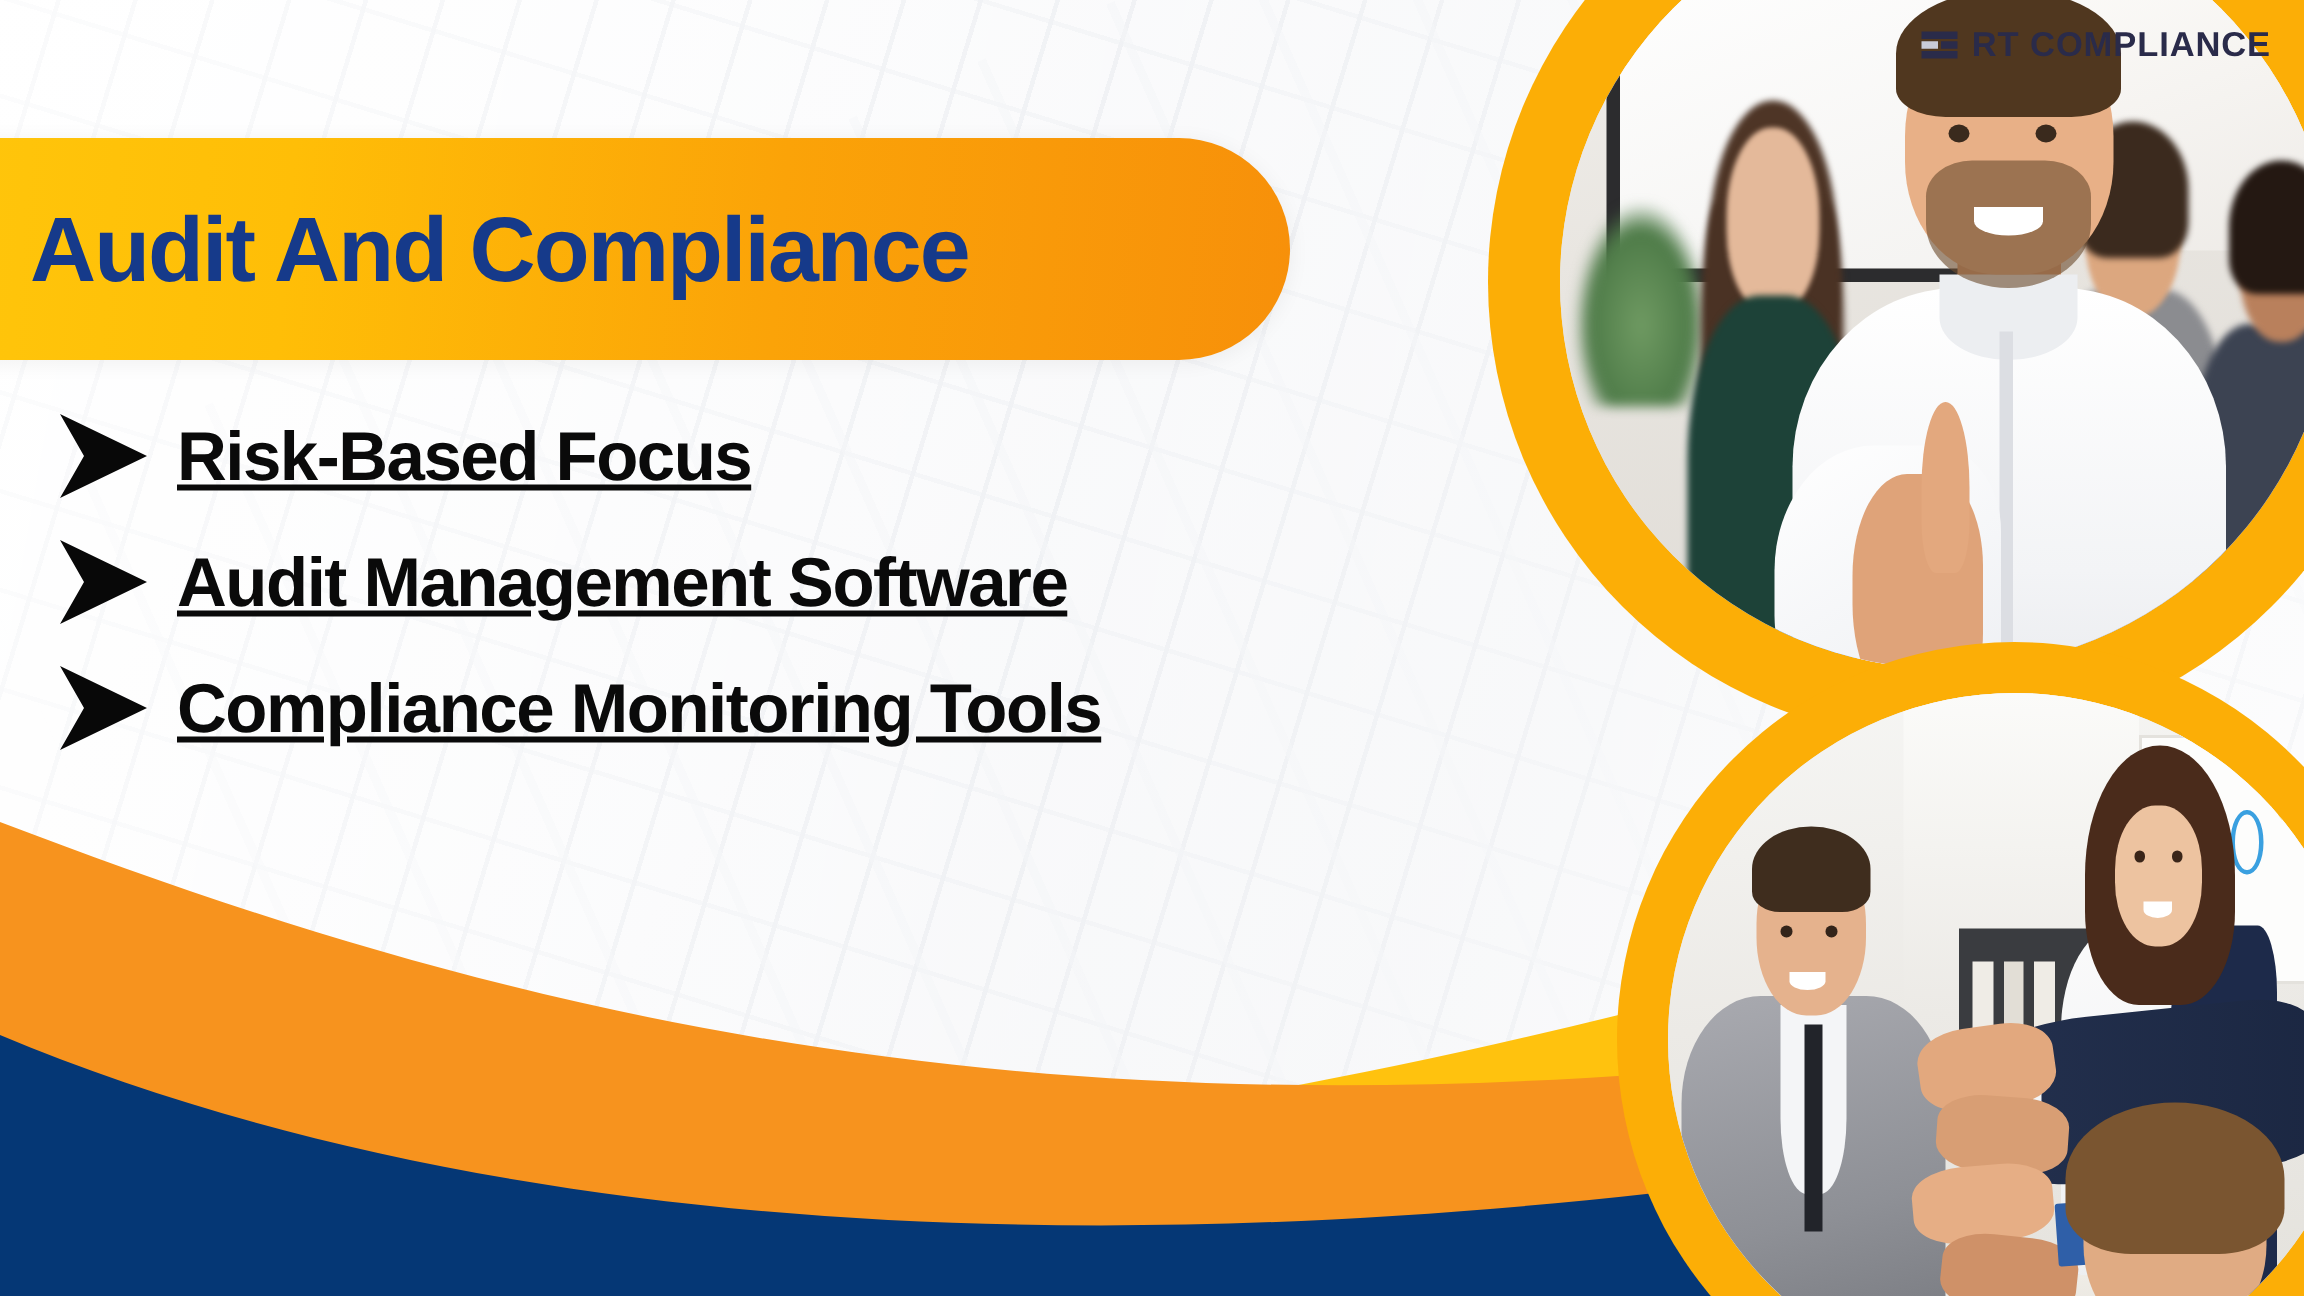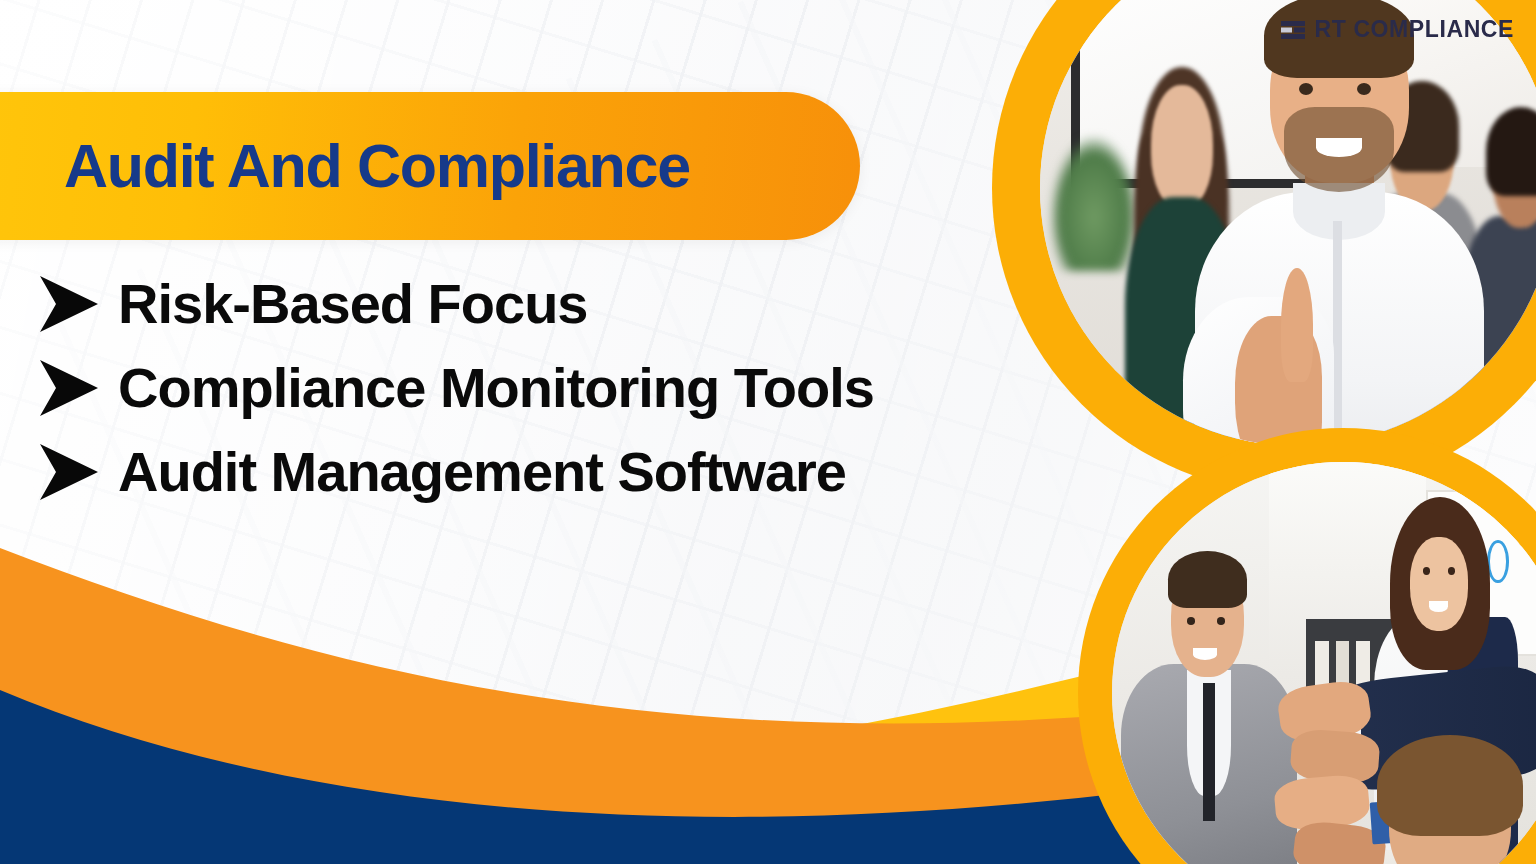--- a/index.html
+++ b/index.html
@@ -57,32 +57,32 @@
   .title-banner {
     position:absolute; left:-40px; top:92px;
     width:900px; height:148px;
     background:linear-gradient(95deg, #FFC60B 0%, #FFBE07 26%, #FBA308 62%, #F7900A 100%);
     border-radius:0 76px 76px 0;
     display:flex; align-items:center;
     z-index:25;
     box-shadow:0 2px 14px rgba(0,0,0,.06);
   }
   .title-text {
-    margin-left:104px;
+    margin-left:60px;
     font-size:61px; font-weight:bold; color:#163A8A;
     letter-spacing:-1.3px; white-space:nowrap;
   }
 
   
   .bullets { position:absolute; left:36px; top:262px; z-index:25; }
   .bullet-row { display:flex; align-items:center; height:84px; }
   .arrow-icon { width:66px; height:60px; flex:none; margin-right:16px; }
   .bullet-label {
-    font-size:56px; font-weight:bold; color:#0a0a0a;
-    letter-spacing:-1px; white-space:nowrap; line-height:1;
+    font-size:46px; font-weight:bold; color:#0a0a0a;
+    letter-spacing:-1px; white-space:nowrap; line-height:1;text-decoration:underline;
   }
 
   
   .waves { position:absolute; left:0; bottom:0; width:1290px; height:340px; z-index:12; }
 
   
   .circle-top {
     position:absolute; left:992px; top:-118px;
     width:612px; height:612px; border-radius:50%;
     background:#FCAE06; z-index:18;
@@ -493,25 +493,25 @@
         <path d="M4,2 L62,30 L4,58 L20,30 Z" fill="#080808"></path>
       </svg>
       <span class="bullet-label">Risk-Based Focus</span>
     </div>
 
 
     <div class="bullet-row">
       <svg class="arrow-icon" viewBox="0 0 66 60">
         <path d="M4,2 L62,30 L4,58 L20,30 Z" fill="#080808"></path>
       </svg>
-      <span class="bullet-label">Compliance Monitoring Tools</span>
+      <span class="bullet-label">Audit Management Software</span>
     </div>
 
     <div class="bullet-row">
       <svg class="arrow-icon" viewBox="0 0 66 60">
         <path d="M4,2 L62,30 L4,58 L20,30 Z" fill="#080808"></path>
       </svg>
-      <span class="bullet-label">Audit Management Software</span>
+      <span class="bullet-label">Compliance Monitoring Tools</span>
     </div>
 
   </div>
 
 </div>
 
 </body></html>

